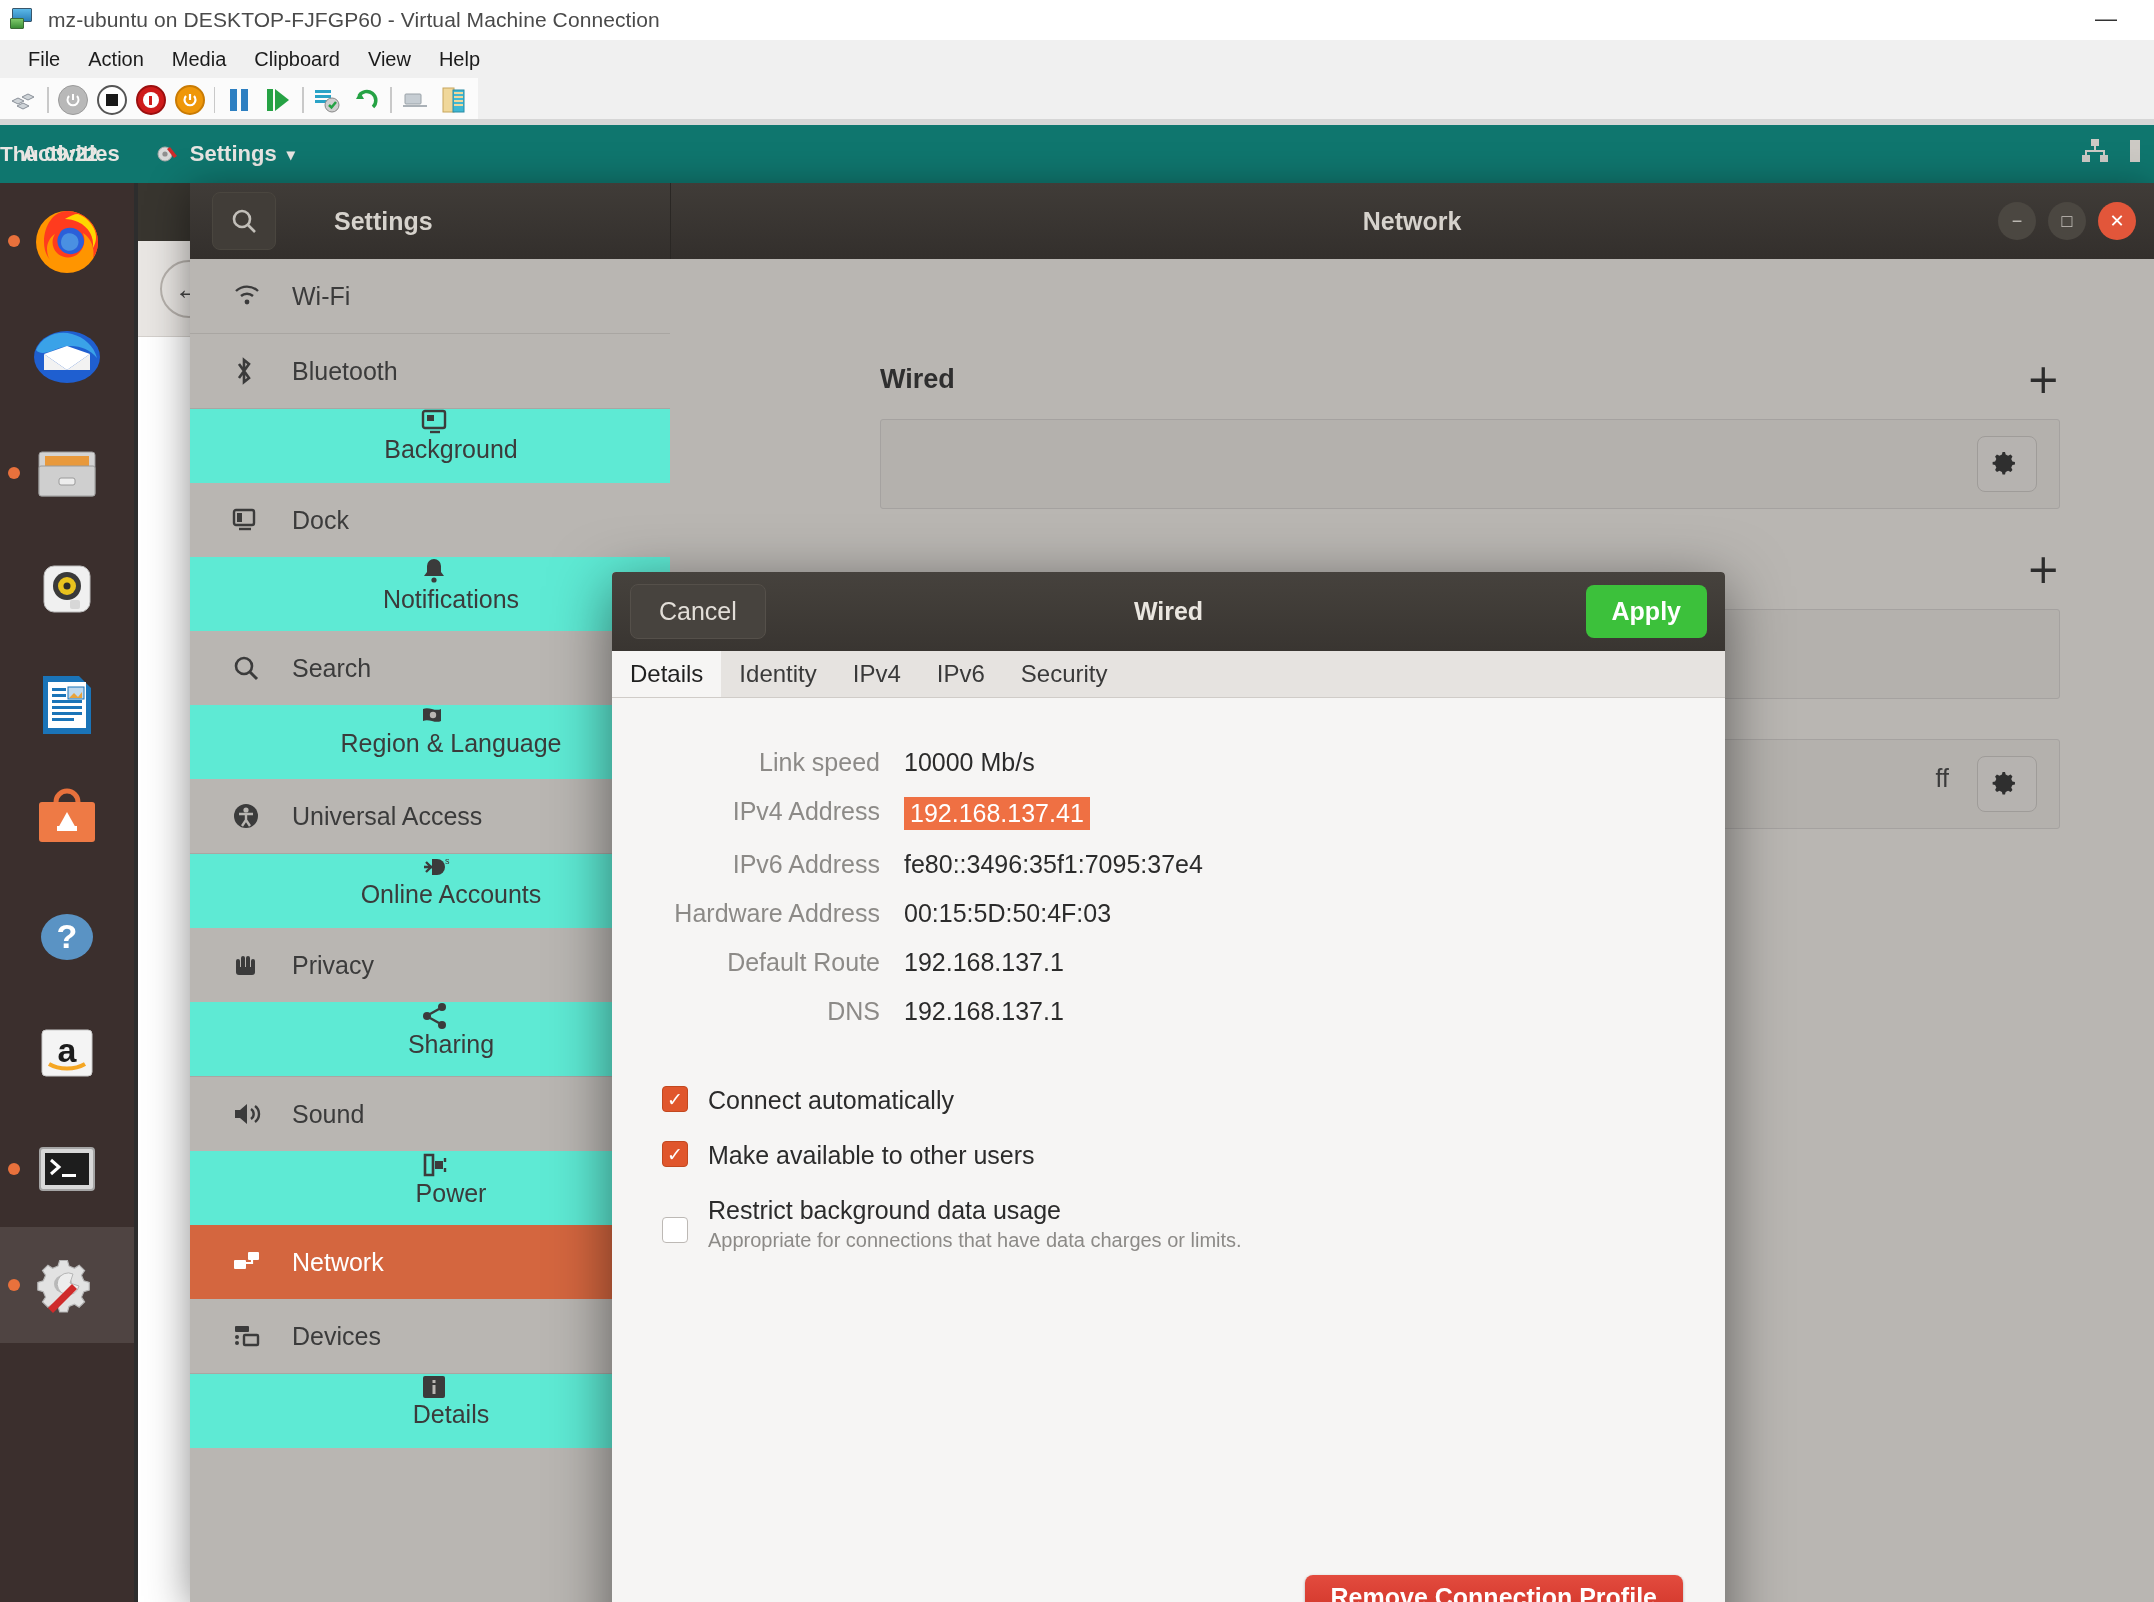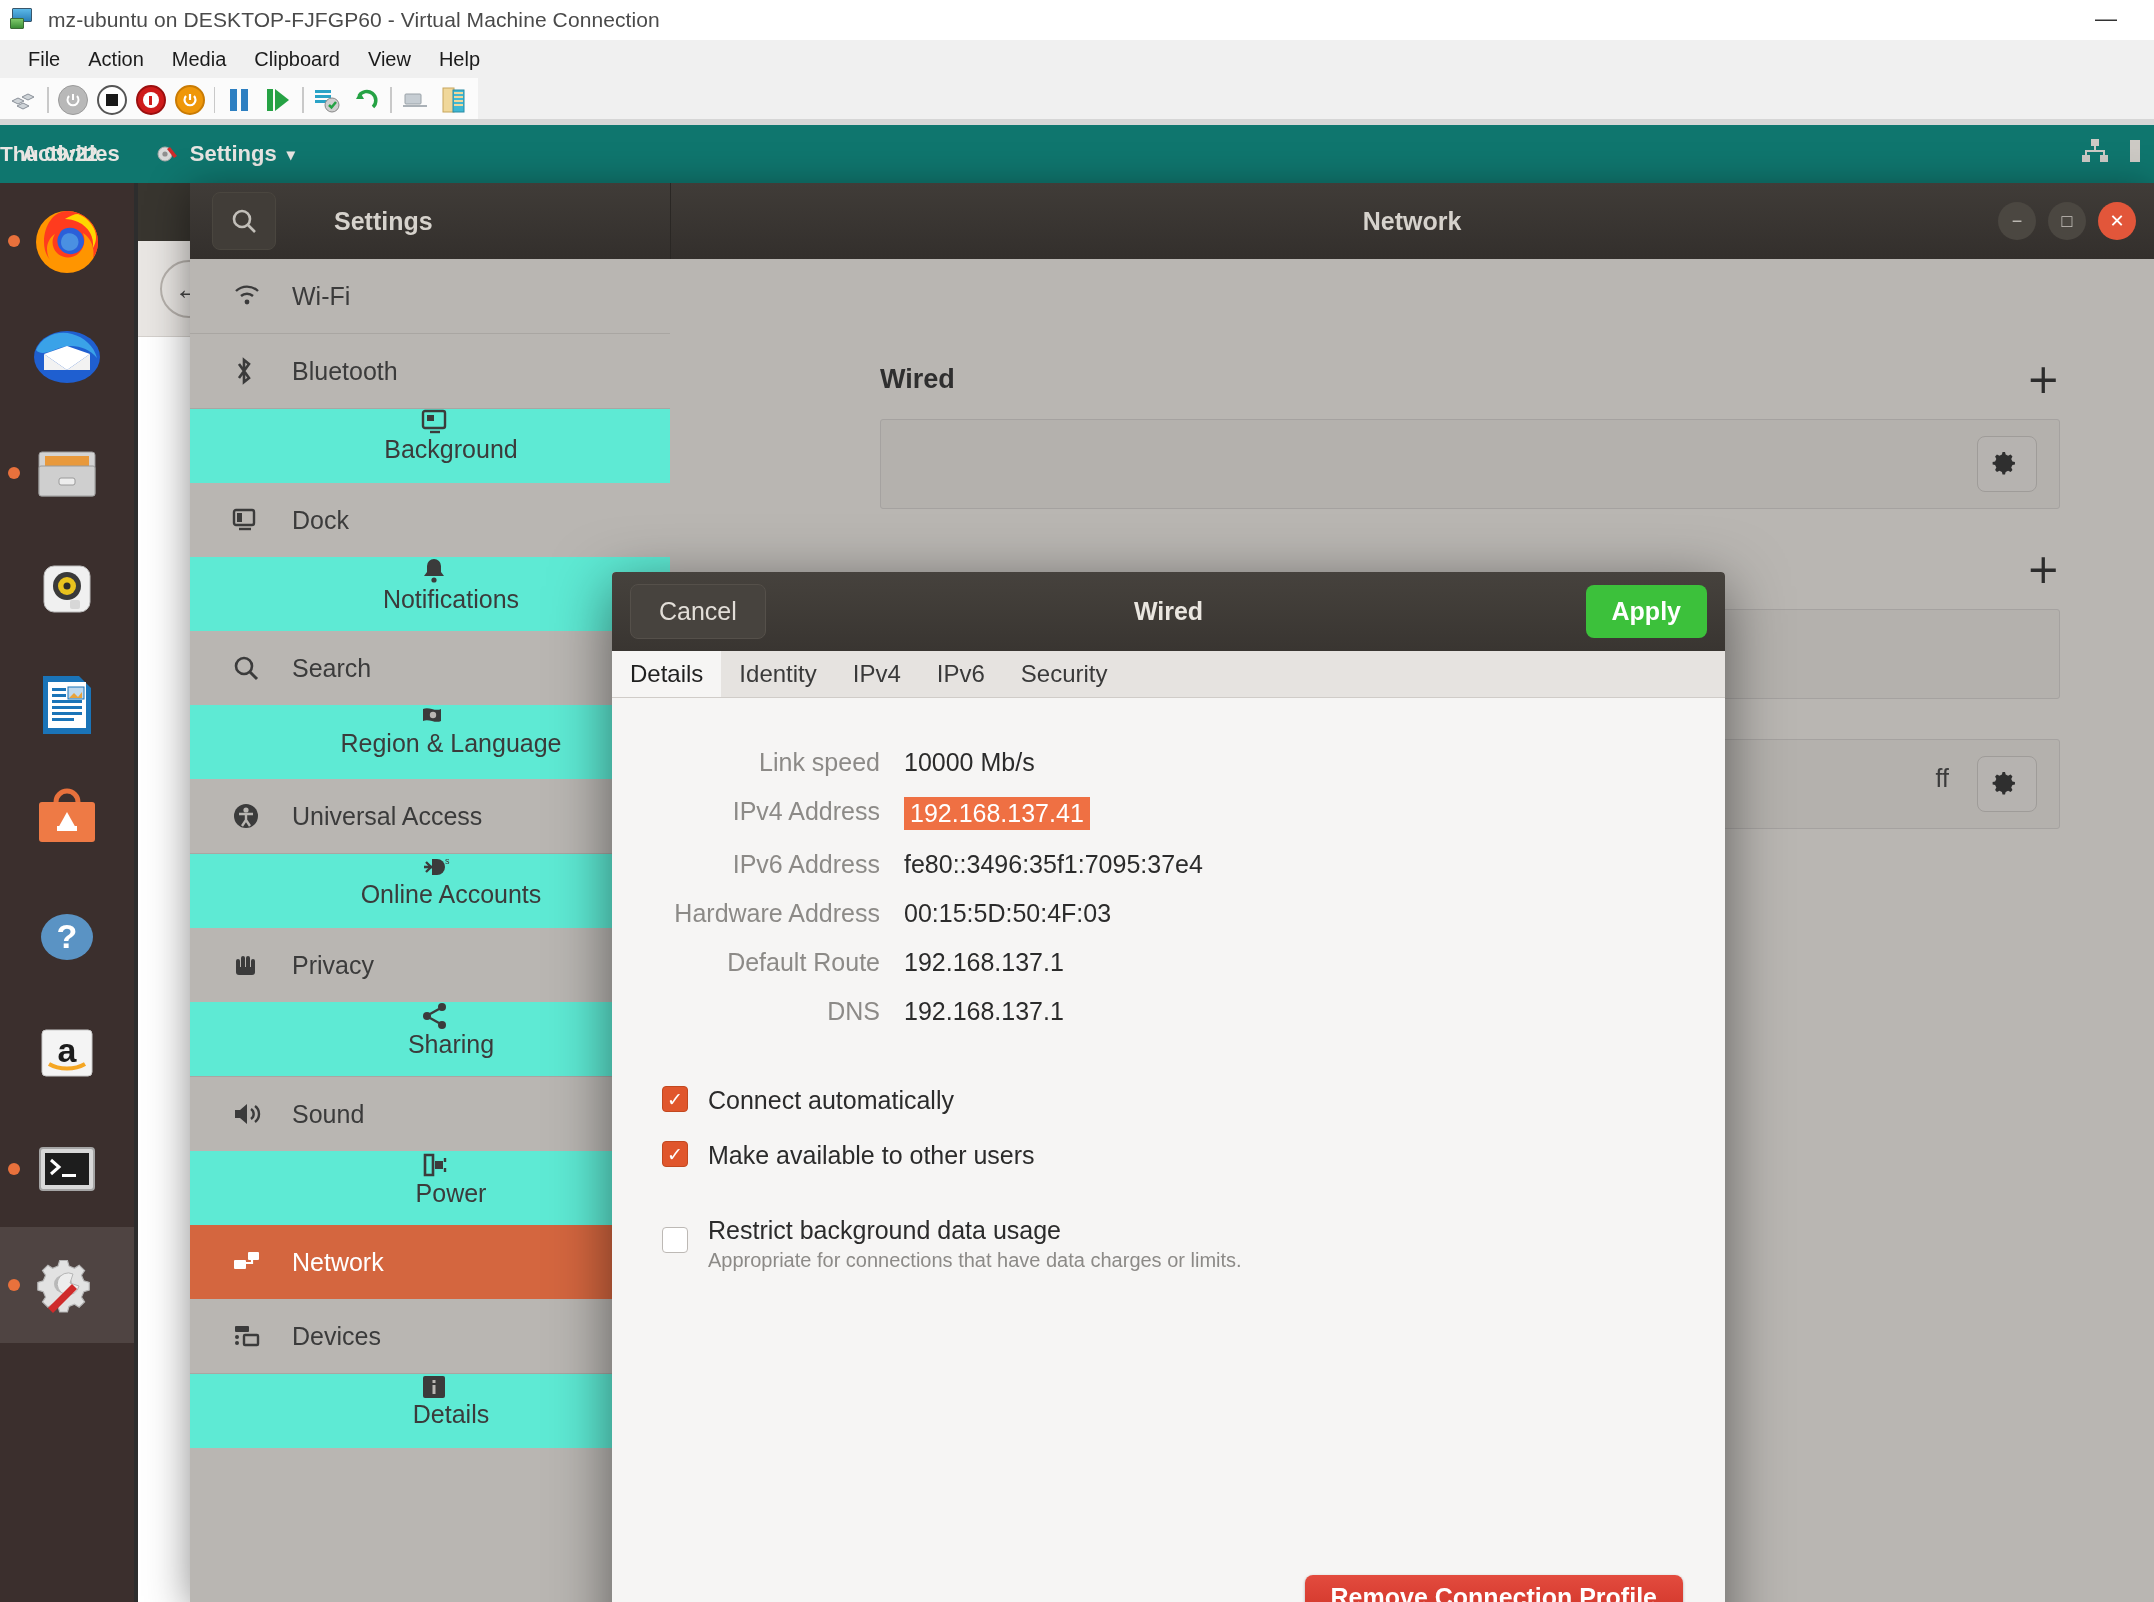--- a/index.html
+++ b/index.html
@@ -100,21 +100,21 @@
   .tab.active { background:#f6f5f4; color:#1f1f1f; }
   #dlg-body { position:absolute; left:0; top:126px; right:0; bottom:0; background:#f6f5f4; }
   .detail-row { display:flex; align-items:flex-start; margin-bottom:14px;margin-top:20px; }
   .detail-label { width:292px; text-align:right; padding-right:24px; color:#8c8a87; font-size:25px; }
   .detail-value { color:#2b2b2b; font-size:25px; }
   .detail-value.highlight { background:#ef7043; color:#ffffff; padding:2px 6px; }
   .chk-row { display:flex; align-items:flex-start; margin-bottom:26px; }
   .chk { width:26px; height:26px; border-radius:4px; margin-right:20px; flex:none; }
   .chk.on { background:#e0562c; border:1px solid #c2481f; display:flex; align-items:center; justify-content:center; color:#fff; font-size:19px; }
   .chk.off { background:#ffffff; border:1px solid #bdb9b5; }
-  .chk-label { font-size:25px; color:#2b2b2b;margin-top:20px; }
+  .chk-label { font-size:25px; color:#2b2b2b; }
   .chk-sub { font-size:20px; color:#8c8a87; margin-top:4px; }
   #remove-btn { position:absolute; right:42px; bottom:44px; padding:8px 26px; border-radius:8px; background:linear-gradient(#e34b3e,#cf3327); color:#ffffff; font-size:25px; font-weight:bold; box-shadow:0 1px 3px rgba(0,0,0,0.3); }
 </style>
 </head>
 <body>
 
 <div id="vmchrome">
   <div id="vm-titlebar">
     <div id="vm-title-icon">
       <div class="mon1"></div>

